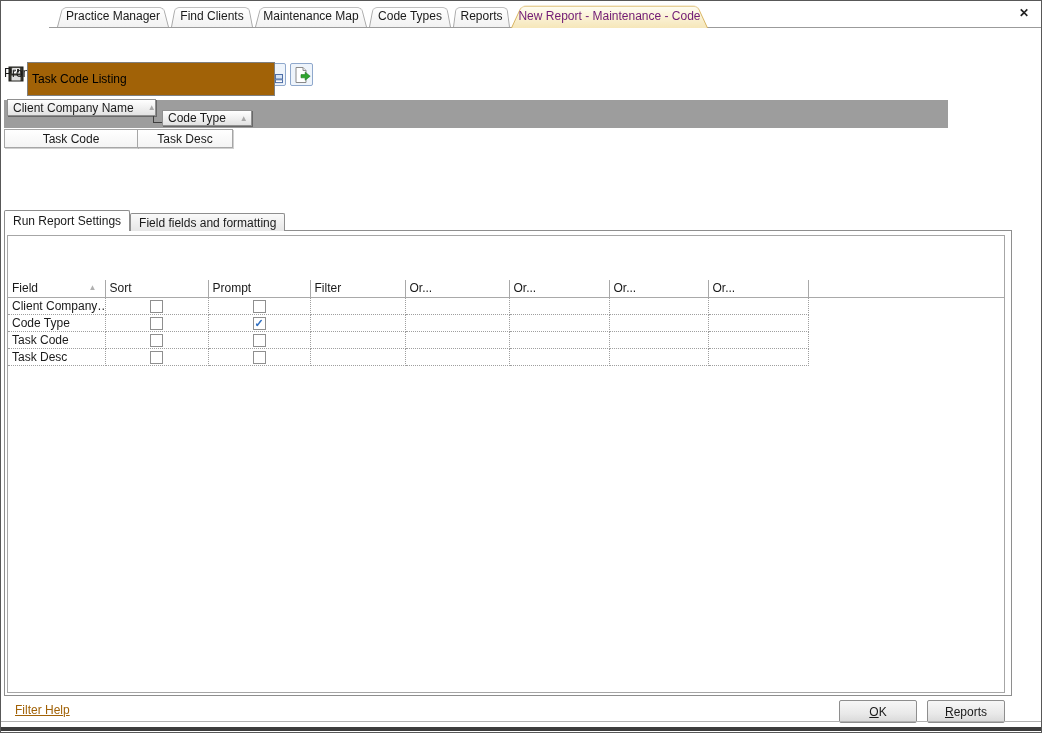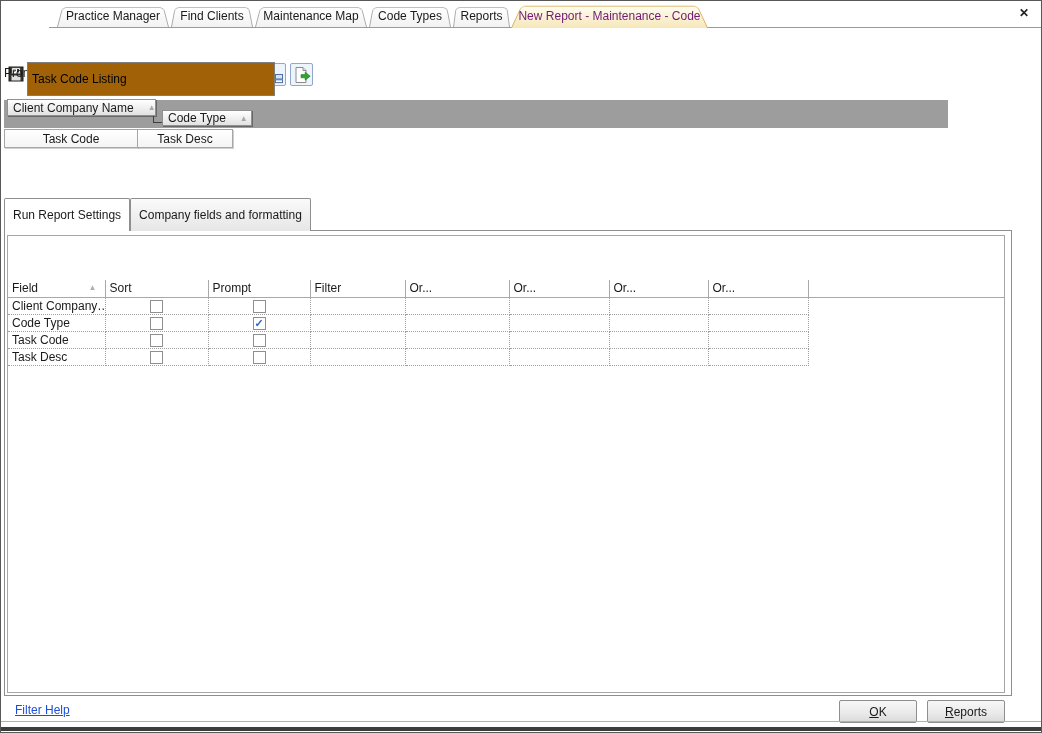--- a/index.html
+++ b/index.html
@@ -49,40 +49,40 @@
   .grp-2 { left:158px; top:10px; width:90px; height:16px; }
   .grp-connector { position:absolute; left:149px; top:16px; width:9px; height:7px; border-left:1px solid #3f3f3f; border-bottom:1px solid #3f3f3f; }
 
   
   .colhdr { position:absolute; top:128px; height:19px; border:1px solid #a6a6a6; background:linear-gradient(#ffffff,#f4f4f4); display:flex; align-items:center; justify-content:center; box-shadow:1px 1px 0 rgba(120,120,120,.35); }
   .ch-0 { left:3px; width:134px; }
   .ch-1 { left:136px; width:96px; }
 
   
   .stabs { position:absolute; left:3px; top:209px; height:21px; display:flex; align-items:flex-end; z-index:2; }
-  .stab { border:1px solid #8e8e8e; border-bottom:none; padding:16px 8px; display:flex; align-items:center; white-space:nowrap; background:linear-gradient(#fafafa,#e6e6e6); height:18px; border-radius:2px 2px 0 0; }
+  .stab { border:1px solid #8e8e8e; border-bottom:none; padding:4px 8px; display:flex; align-items:center; white-space:nowrap; background:linear-gradient(#fafafa,#e6e6e6); height:18px; border-radius:2px 2px 0 0; }
   .stab.active { background:#fff; height:21px; position:relative; z-index:3; }
   .page { position:absolute; left:3px; top:229px; width:1008px; height:466px; border:1px solid #8e8e8e; background:#fff; z-index:1; }
 
   
   .gridpanel { position:absolute; left:6px; top:234px; width:998px; height:458px; border:1px solid #a6a6a6; background:#fff; z-index:2; overflow:hidden; }
   table.grid { border-collapse:collapse; table-layout:fixed; width:996px;margin-top:44px; }
   table.grid th, table.grid td { height:17px; font-weight:normal; text-align:left; padding:0 0 0 4px; overflow:hidden; white-space:nowrap; }
   table.grid thead th { border-right:1px solid #a9a9a9; border-bottom:1px solid #a9a9a9; background:#fff; }
   table.grid thead th.filler { border-right:none; }
   table.grid tbody td { border-right:1px dotted #9f9f9f; border-bottom:1px dotted #9f9f9f; }
   table.grid tbody td.filler { border-right:none; border-bottom:none; }
   table.grid td.cbcell, table.grid td.empty { text-align:center; padding:0; }
   th .sort-asc { float:right; font-size:8px; color:#b0b0b0; margin-right:8px; margin-top:2px; }
   .cb { display:inline-flex; width:13px; height:13px; border:1px solid #8f8f8f; background:#fff; vertical-align:middle; align-items:center; justify-content:center; margin-top:1px; }
   .cb .mark { display:none; }
   .cb.checked .mark { display:block; color:#2f6fc1; font-size:11px; font-weight:bold; line-height:11px; }
 
   
-  .filter-help { position:absolute; left:14px; top:702px; color:#1d4ed8; text-decoration:underline; cursor:pointer; }
+  .filter-help { position:absolute; left:14px; top:702px; color:#a16207; text-decoration:underline; cursor:pointer; }
   .dlgbtn { position:absolute; top:699px; height:23px; border:1px solid #8e8e8e; border-radius:2px; background:linear-gradient(#f7f7f7,#e9e9e9 60%,#d9d9d9); font-family:"Liberation Sans", sans-serif; font-size:12px; color:#1a1a1a; display:flex; align-items:center; justify-content:center; }
   .btn-ok { left:838px; width:78px; }
   .btn-cancel { left:926px; width:78px; }
   .dlgbtn span { display:block; }
   .dlgbtn span::first-letter { text-decoration:underline; }
   .bottomline { position:absolute; left:0; right:0; bottom:10px; height:1px; background:#b2b2b2; }
   .bottombar { position:absolute; left:0; right:0; bottom:1px; height:4px; background:#3d3d3d; }
 </style>
 </head>
 <body>
@@ -171,21 +171,21 @@
     <div class="grp-btn grp-2">
       <span>Code Type</span>
       <span class="arrow">▲</span>
     </div>
   </div>
   <div class="colhdr ch-0">Task Code</div>
   <div class="colhdr ch-1">Task Desc</div>
 
   <div class="stabs">
     <div class="stab active">Run Report Settings</div>
-    <div class="stab">Company fields and formatting</div>
+    <div class="stab">Field fields and formatting</div>
   </div>
   <div class="page"></div>
 
   <div class="gridpanel">
     <table class="grid">
       <colgroup>
         <col style="width:97px">
           <col style="width:103px">
           <col style="width:102px">
           <col style="width:95px">

